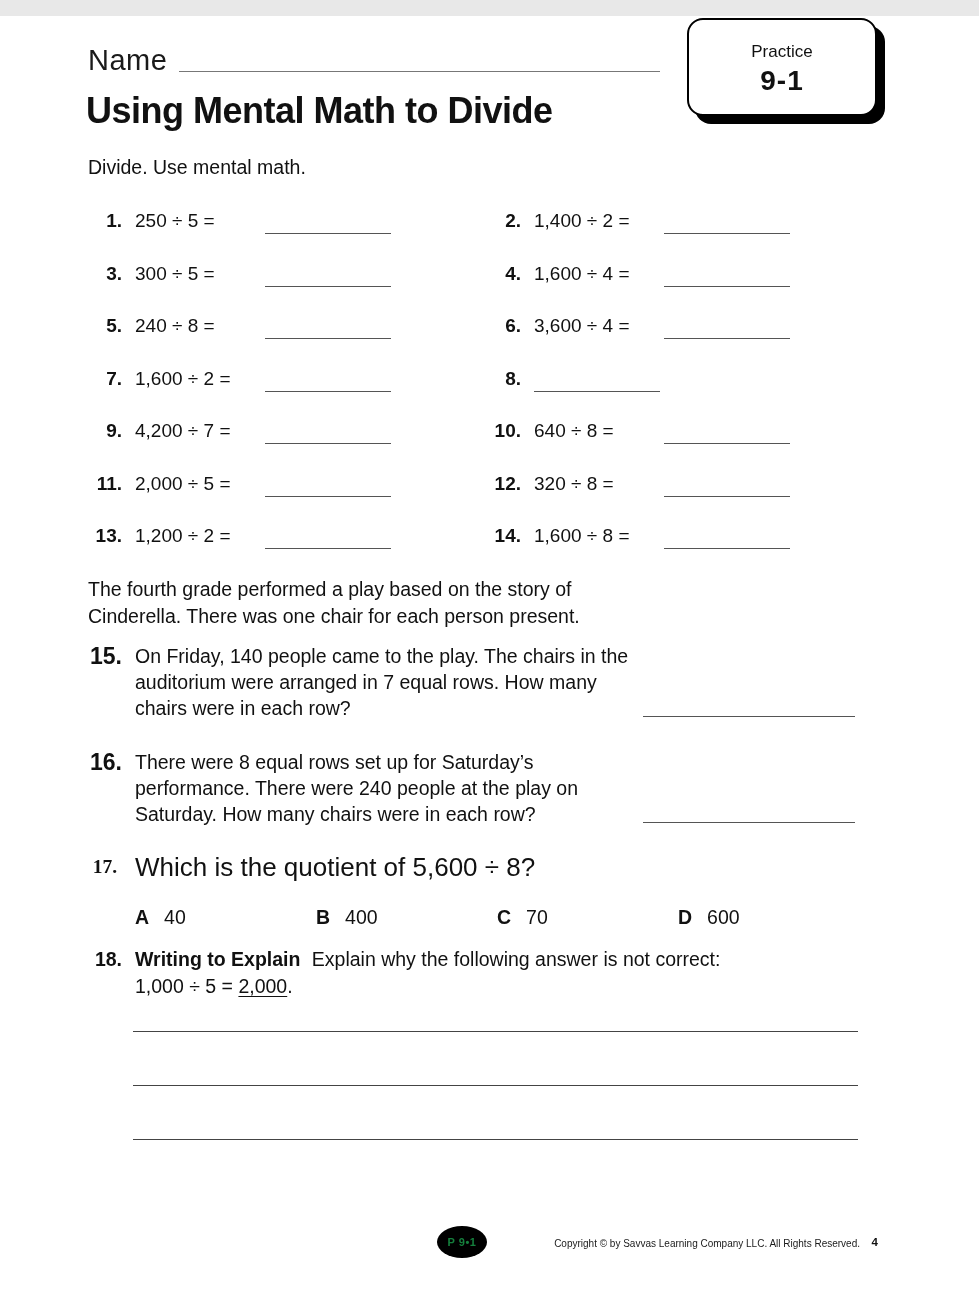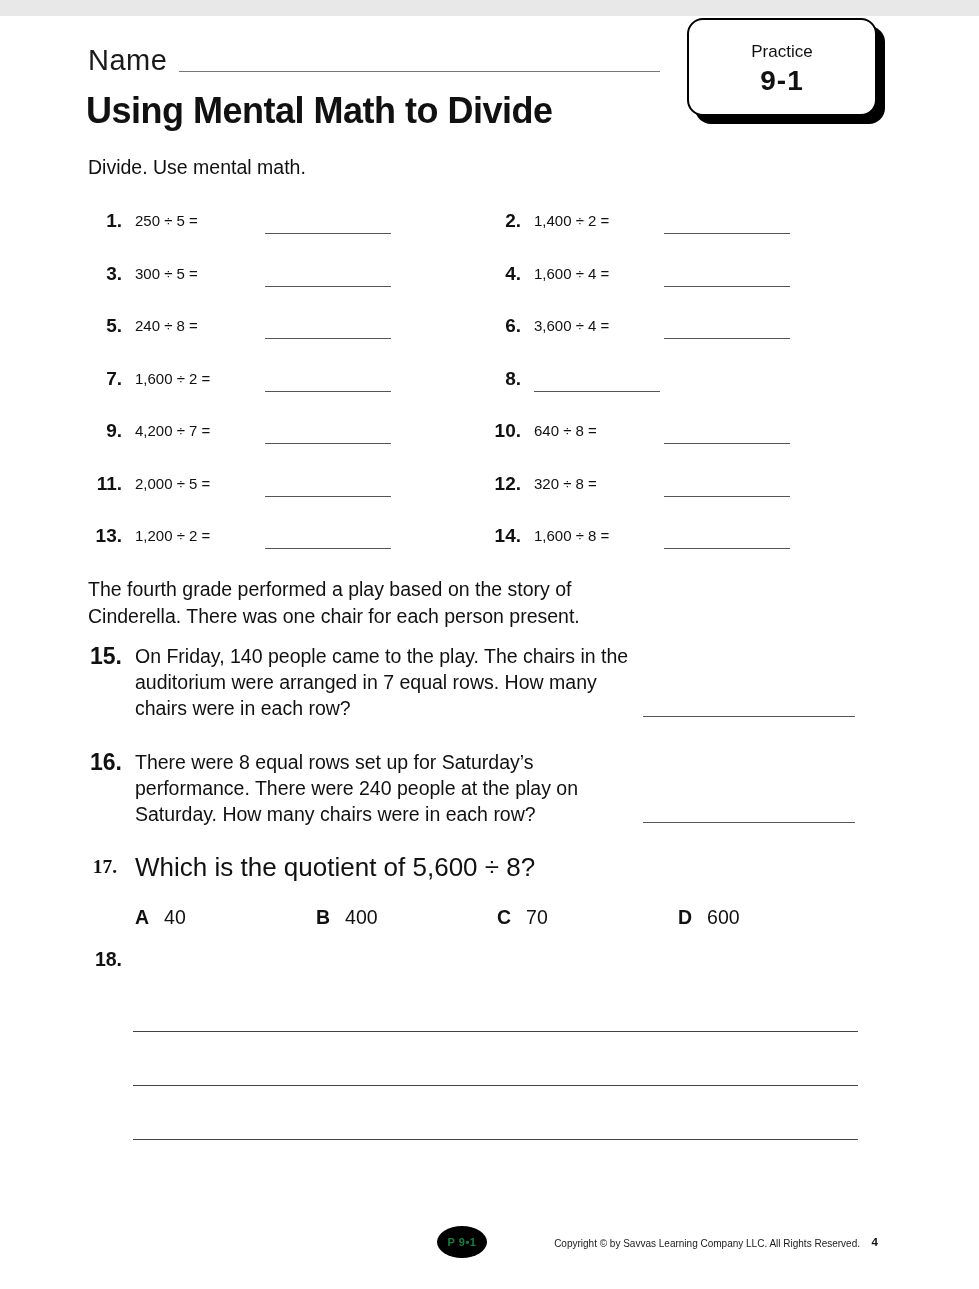--- a/index.html
+++ b/index.html
@@ -81,21 +81,21 @@
   .problem .pnum {
     flex: 0 0 34px;
     text-align: right;
     font-weight: bold;
     font-size: 19px;
     margin-right: 13px;
     line-height: 26px;
   }
   .problem .pexpr {
     flex: 0 0 130px;
-    font-size: 15px;
+    font-size: 19px;
     line-height: 26px;
     white-space: nowrap;
   }
   .problem .aline {
     flex: 0 0 126px;
     height: 26px;
     border-bottom: 1.5px solid #555;
   }
 
   
@@ -329,20 +329,25 @@
         <span class="letter">C</span><span class="val">70</span>
       </div>
       <div class="opt">
         <span class="letter">D</span><span class="val">600</span>
       </div>
     </div>
   </div>
 
   <div class="writing">
     <span class="wnum">18.</span>
+    <div class="wtext">
+      <span class="bold-label">Writing to Explain</span>
+      <span>Explain why the following answer is not correct: 1,000 ÷ 5 =</span>
+      <span class="underlined">2,000</span><span>.</span>
+    </div>
   </div>
 
   <div class="answer-lines">
     <div class="ansline"></div>
     <div class="ansline"></div>
     <div class="ansline"></div>
   </div>
 
   <div class="badge">P 9•1</div>
   <div class="copyright">Copyright © by Savvas Learning Company LLC. All Rights Reserved.</div>

